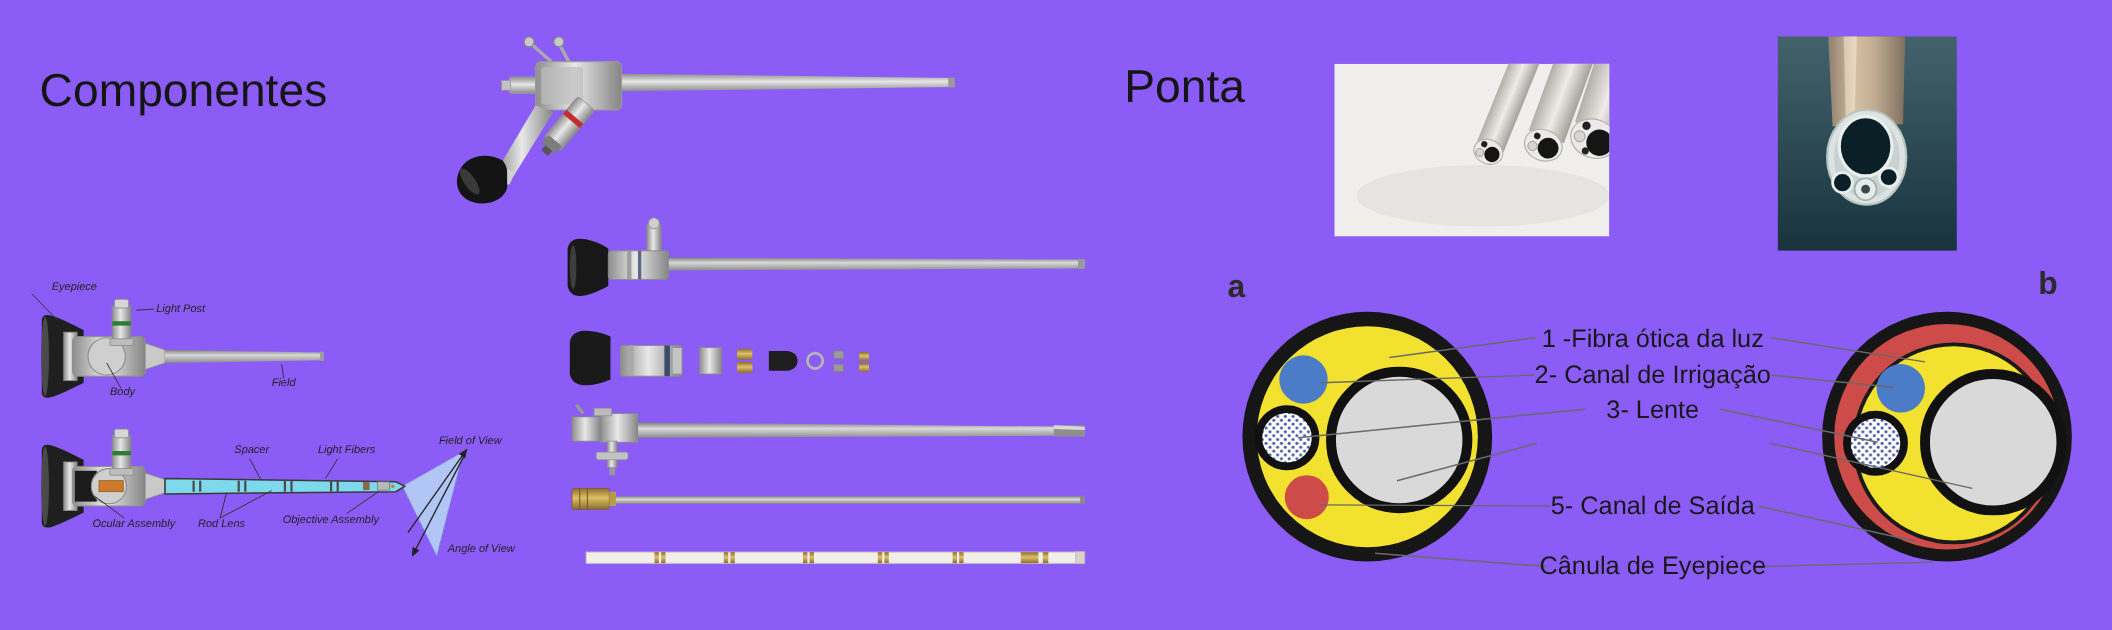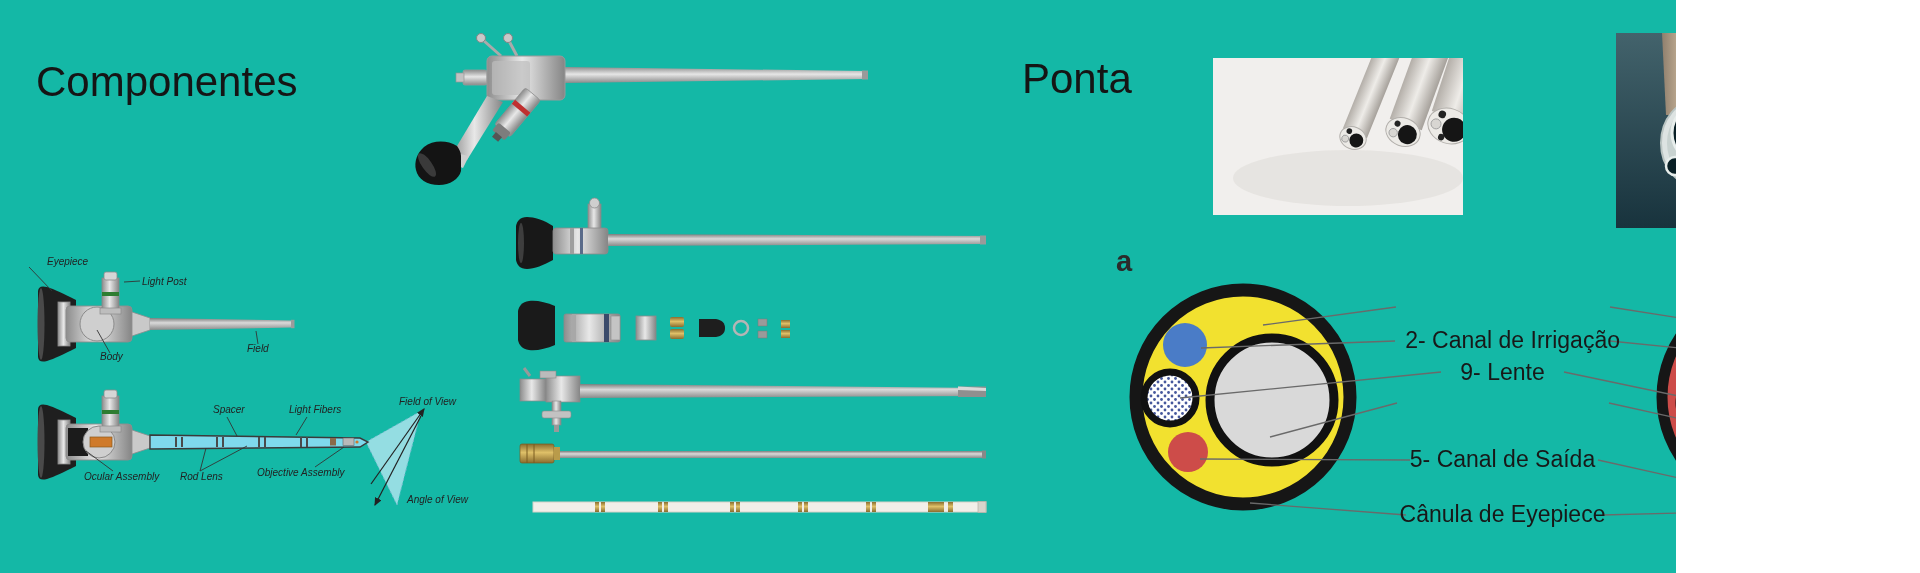--- a/index.html
+++ b/index.html
@@ -1,16 +1,16 @@
 <!DOCTYPE html>
 <html><head>
 <meta charset="utf-8">
 <style>
   html,body{margin:0;padding:0;background:#fff;}
-  .canvas{position:relative;width:1676px;height:573px;background:#14b8a6;overflow:hidden;
+  .canvas{position:relative;width:1920px;height:573px;background:#8b5cf6;overflow:hidden;
           font-family:"Liberation Sans",sans-serif;color:#1a1a1a;}
   .abs{position:absolute;}
   .slide-title{font-size:42px;color:#151515;letter-spacing:0;white-space:nowrap;}
   .lbl-en{font-family:"Liberation Sans",sans-serif;font-style:italic;font-size:10px;color:#222;white-space:nowrap;}
   .lbl-pt{font-size:23px;color:#181818;width:235px;text-align:center;white-space:nowrap;}
   .fig-letter{font-size:29px;font-weight:bold;color:#2b2b2b;}
   svg{display:block;}
 </style>
 </head>
 <body>
@@ -325,18 +325,19 @@
       <line x1="464" y1="132" x2="607" y2="162"></line>
       <line x1="509" y1="163" x2="693" y2="204"></line>
       <line x1="498" y1="220" x2="641" y2="252"></line>
       <line x1="502" y1="275" x2="657" y2="271"></line>
     </g>
   </svg>
 
   <span class="abs fig-letter" style="left:1116px;top:245px;">a</span>
   <span class="abs fig-letter" style="left:1853px;top:242px;">b</span>
 
-  <span class="abs lbl-pt" style="left:1385px;top:327px;text-align:right;">2- Canal de Irrigação</span>
-  <span class="abs lbl-pt" style="left:1385px;top:359px;">9- Lente</span>
+  <span class="abs lbl-pt" style="left:1385px;top:294px;">1 -Fibra ótica da luz</span>
+  <span class="abs lbl-pt" style="left:1385px;top:327px;">2- Canal de Irrigação</span>
+  <span class="abs lbl-pt" style="left:1385px;top:359px;">3- Lente</span>
   <span class="abs lbl-pt" style="left:1385px;top:446px;">5- Canal de Saída</span>
   <span class="abs lbl-pt" style="left:1385px;top:501px;">Cânula de Eyepiece</span>
 
 </div>
 
 </body></html>

